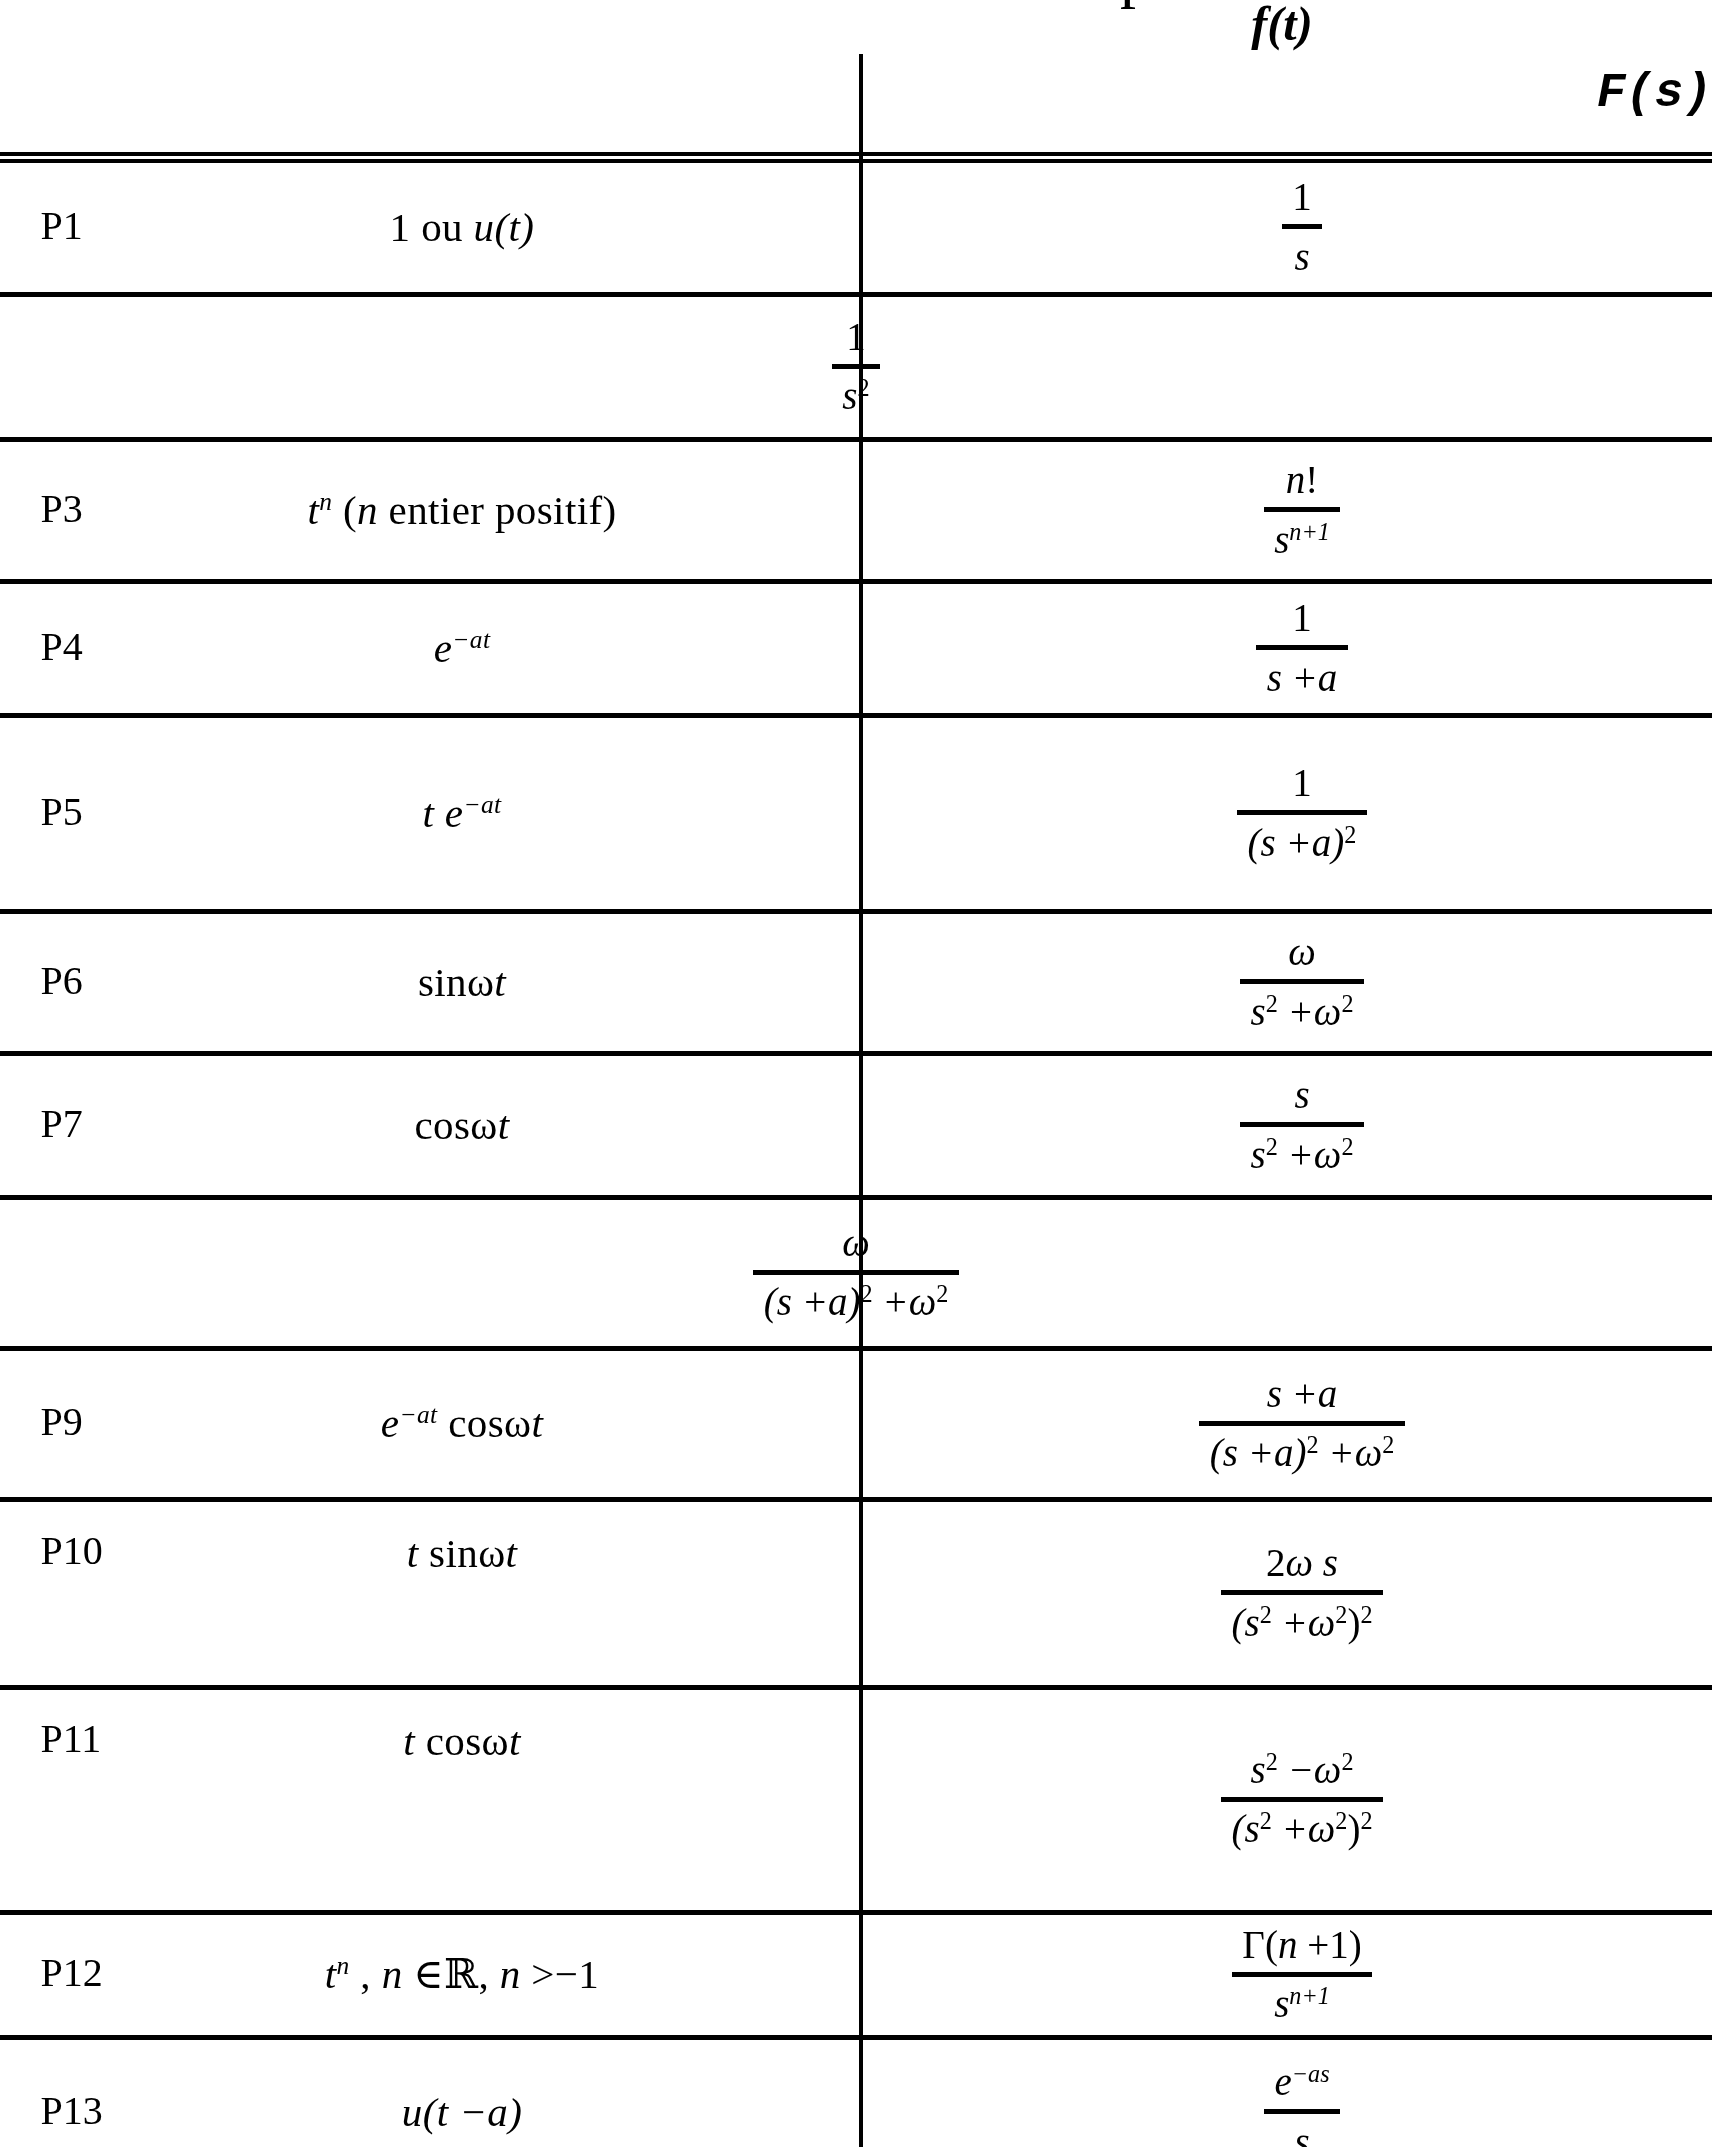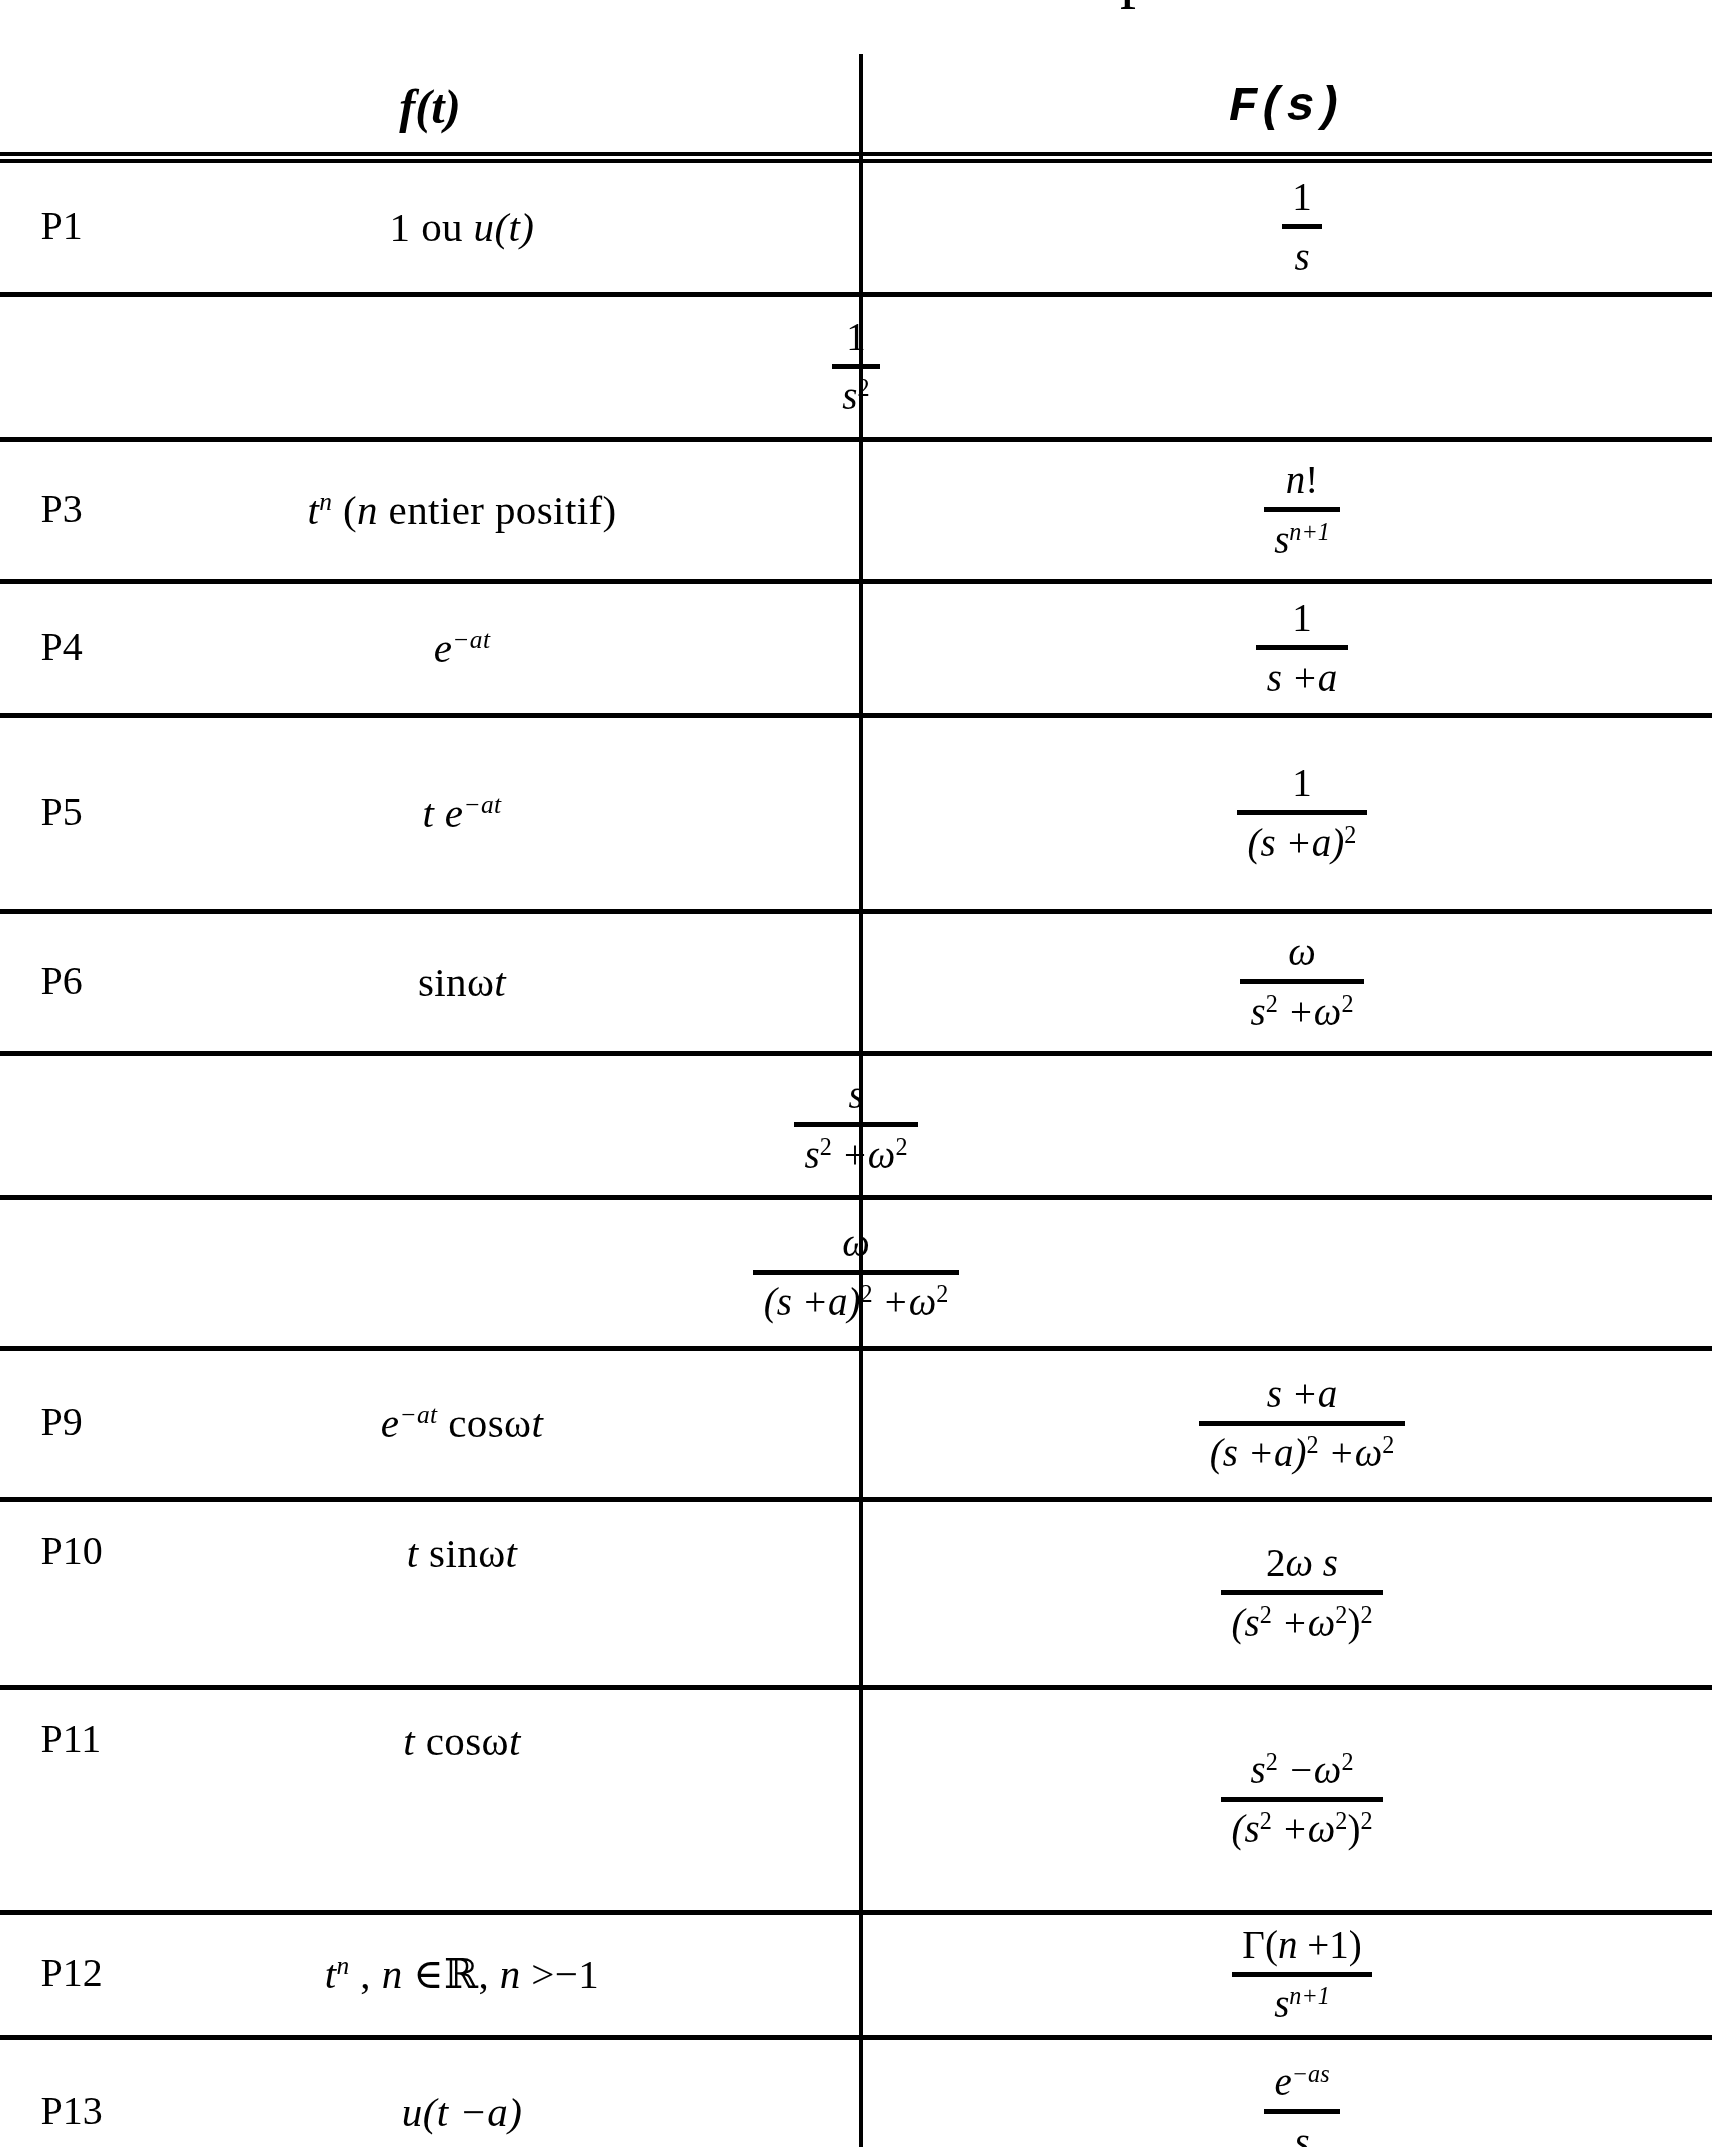--- a/index.html
+++ b/index.html
@@ -17,21 +17,21 @@
   }
 
   
   .col-divider{
     position:absolute;left:859px;top:54px;width:4.3px;height:2093px;background:#000;
   }
 
   
   .header-row{
     display:flex;height:163px;border-bottom:11.2px double #000;
-    box-sizing:border-box;align-items:flex-end;
+    box-sizing:border-box;align-items:flex-end;flex-direction:column;
   }
   .header-cell{padding-bottom:21px;text-align:center;
     font-size:48px;font-weight:bold;font-style:italic;line-height:1;}
   .header-ft{width:860px;}
   .header-fs{flex:1;font-family:Liberation Mono, monospace;}
 
   
   .row{display:flex;border-bottom:5.2px solid #000;box-sizing:border-box;}
   .rows .row:nth-child(1){height:134px}
   .rows .row:nth-child(2){height:145px}
@@ -165,20 +165,24 @@
     <div class="fs-cell">
       <span class="frac">
         <span class="num"><span class="it">ω</span></span>
         <span class="bar"></span>
         <span class="den"><span class="it">s<sup>2</sup></span><span class="it"> +ω<sup>2</sup></span></span>
       </span>
     </div>
   </div>
 
   <div class="row">
+    <div class="ft-cell">
+      <span class="row-label">P7</span>
+      <span class="ft-formula"><span>cosω</span><span class="it">t</span></span>
+    </div>
     <div class="fs-cell">
       <span class="frac">
         <span class="num"><span class="it">s</span></span>
         <span class="bar"></span>
         <span class="den"><span class="it">s<sup>2</sup></span><span class="it"> +ω<sup>2</sup></span></span>
       </span>
     </div>
   </div>
 
   <div class="row">

